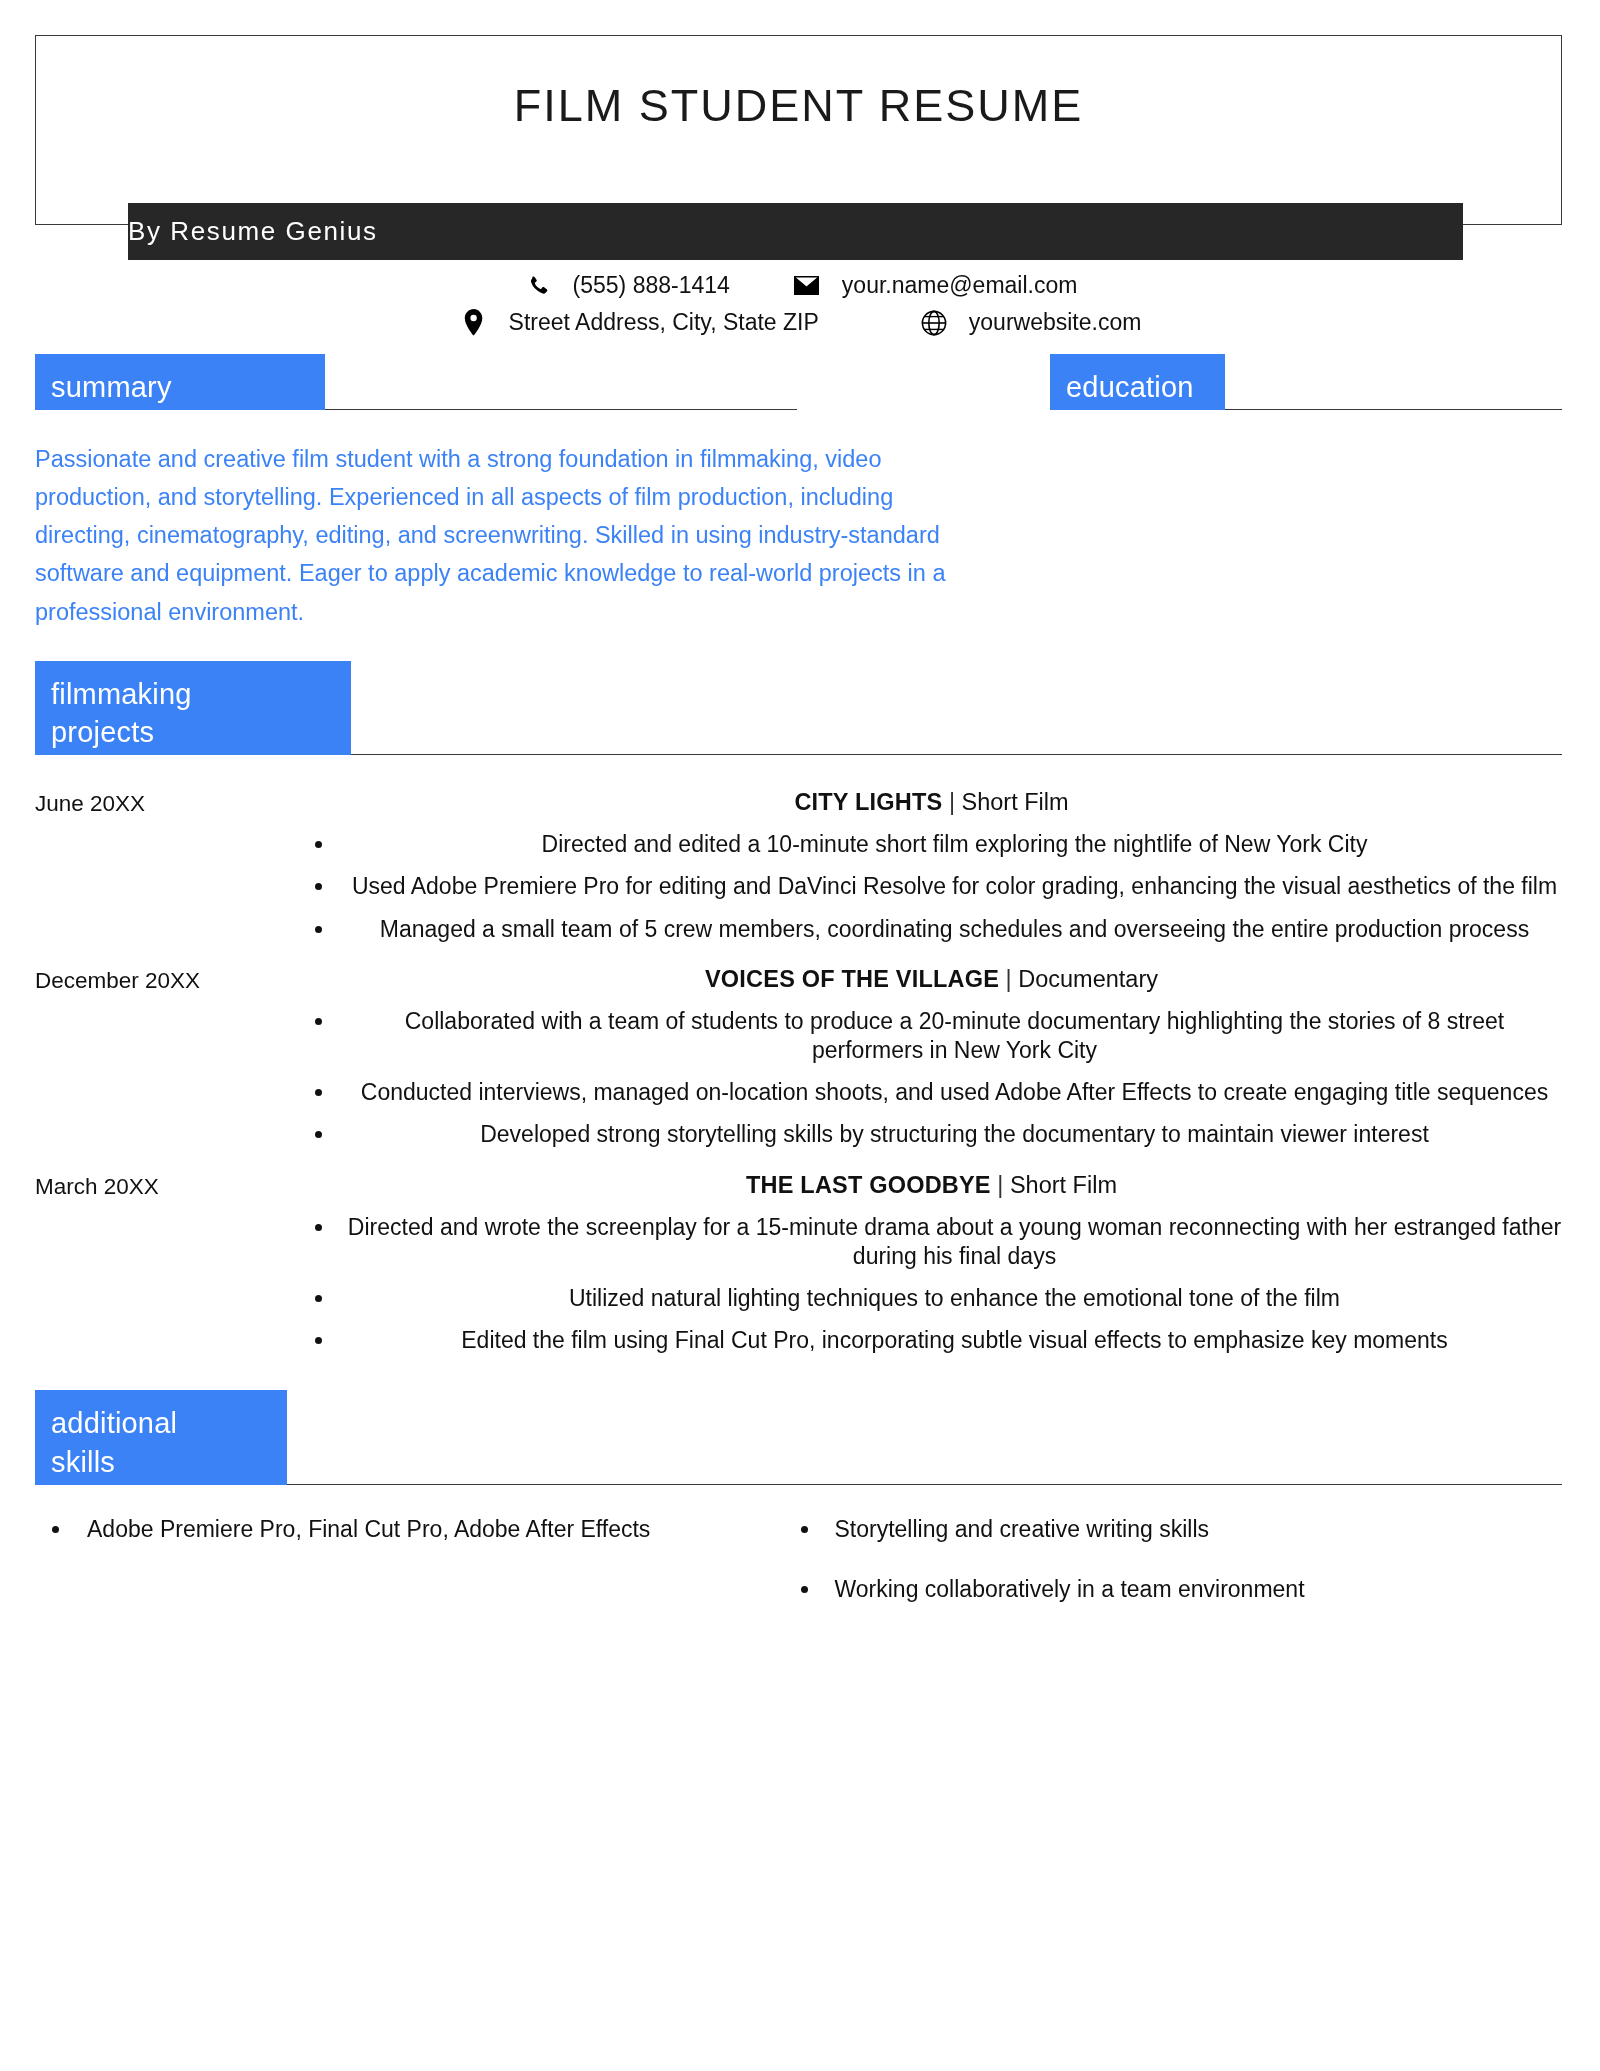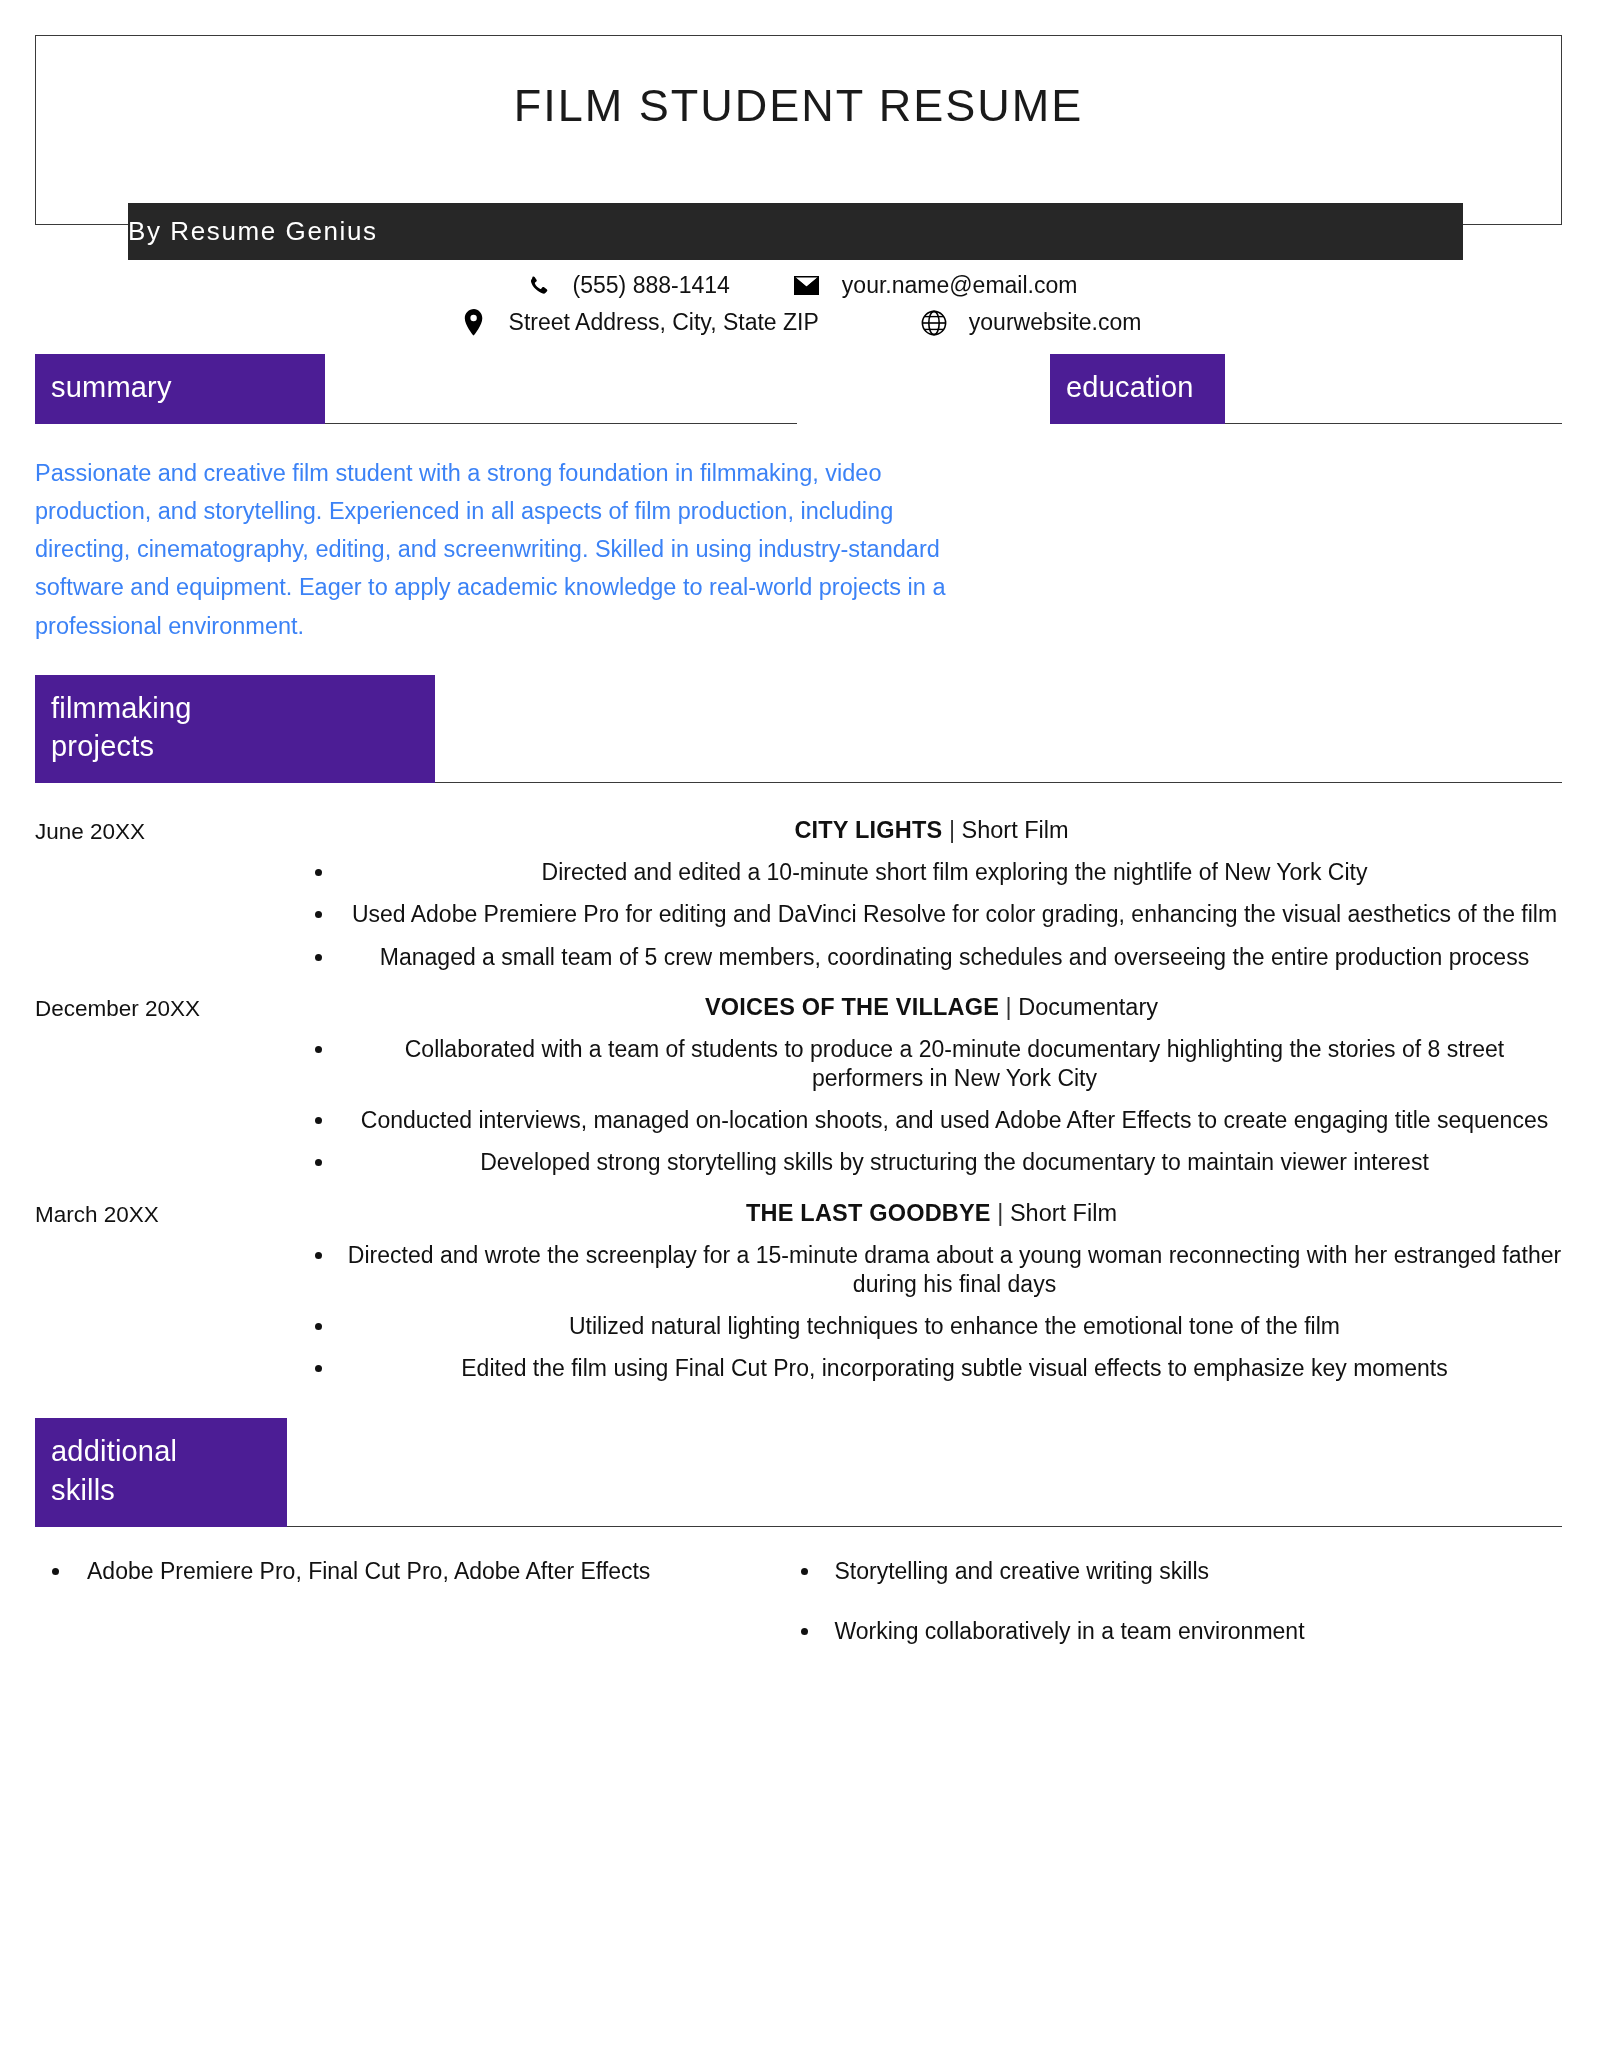--- a/index.html
+++ b/index.html
@@ -103,26 +103,26 @@
   }
   .contact-item .ico svg { display: block; }
 
   
   .sec-head {
     position: relative;
     display: flex;
     align-items: flex-start;
   }
   .sec-tab {
-    background: #4c1d95;
+    background: #3b82f6;
     color: #ffffff;
     font-size: 29px;
     line-height: 1.32;
     font-weight: 400;
-    padding: 14px 0 18px 16px;
+    padding: 14px 0 4px 16px;
     letter-spacing: 0.2px;
     flex: 0 0 auto;
     display: flex;
     flex-direction: column;
     justify-content: center;
   }
   .sec-rule {
     flex: 1 1 auto;
     align-self: flex-end;
     border-bottom: 1.6px solid #3a3a3a;
@@ -173,21 +173,21 @@
   }
   .edu-body {
     font-size: 23.5px;
     line-height: 1.39;
     color: #111111;
   }
   .edu-body .bold { font-weight: 700; letter-spacing: 0.1px; }
 
   
   .projects-section { margin: 30px 38px 0 35px; }
-  .projects-tab { width: 400px; }
+  .projects-tab { width: 316px; }
 
   .proj-entry {
     display: flex;
     margin-top: 22px;
   }
   .proj-entry.first { margin-top: 34px; }
   .proj-date {
     width: 266px;
     flex: 0 0 266px;
     font-size: 22.5px;

